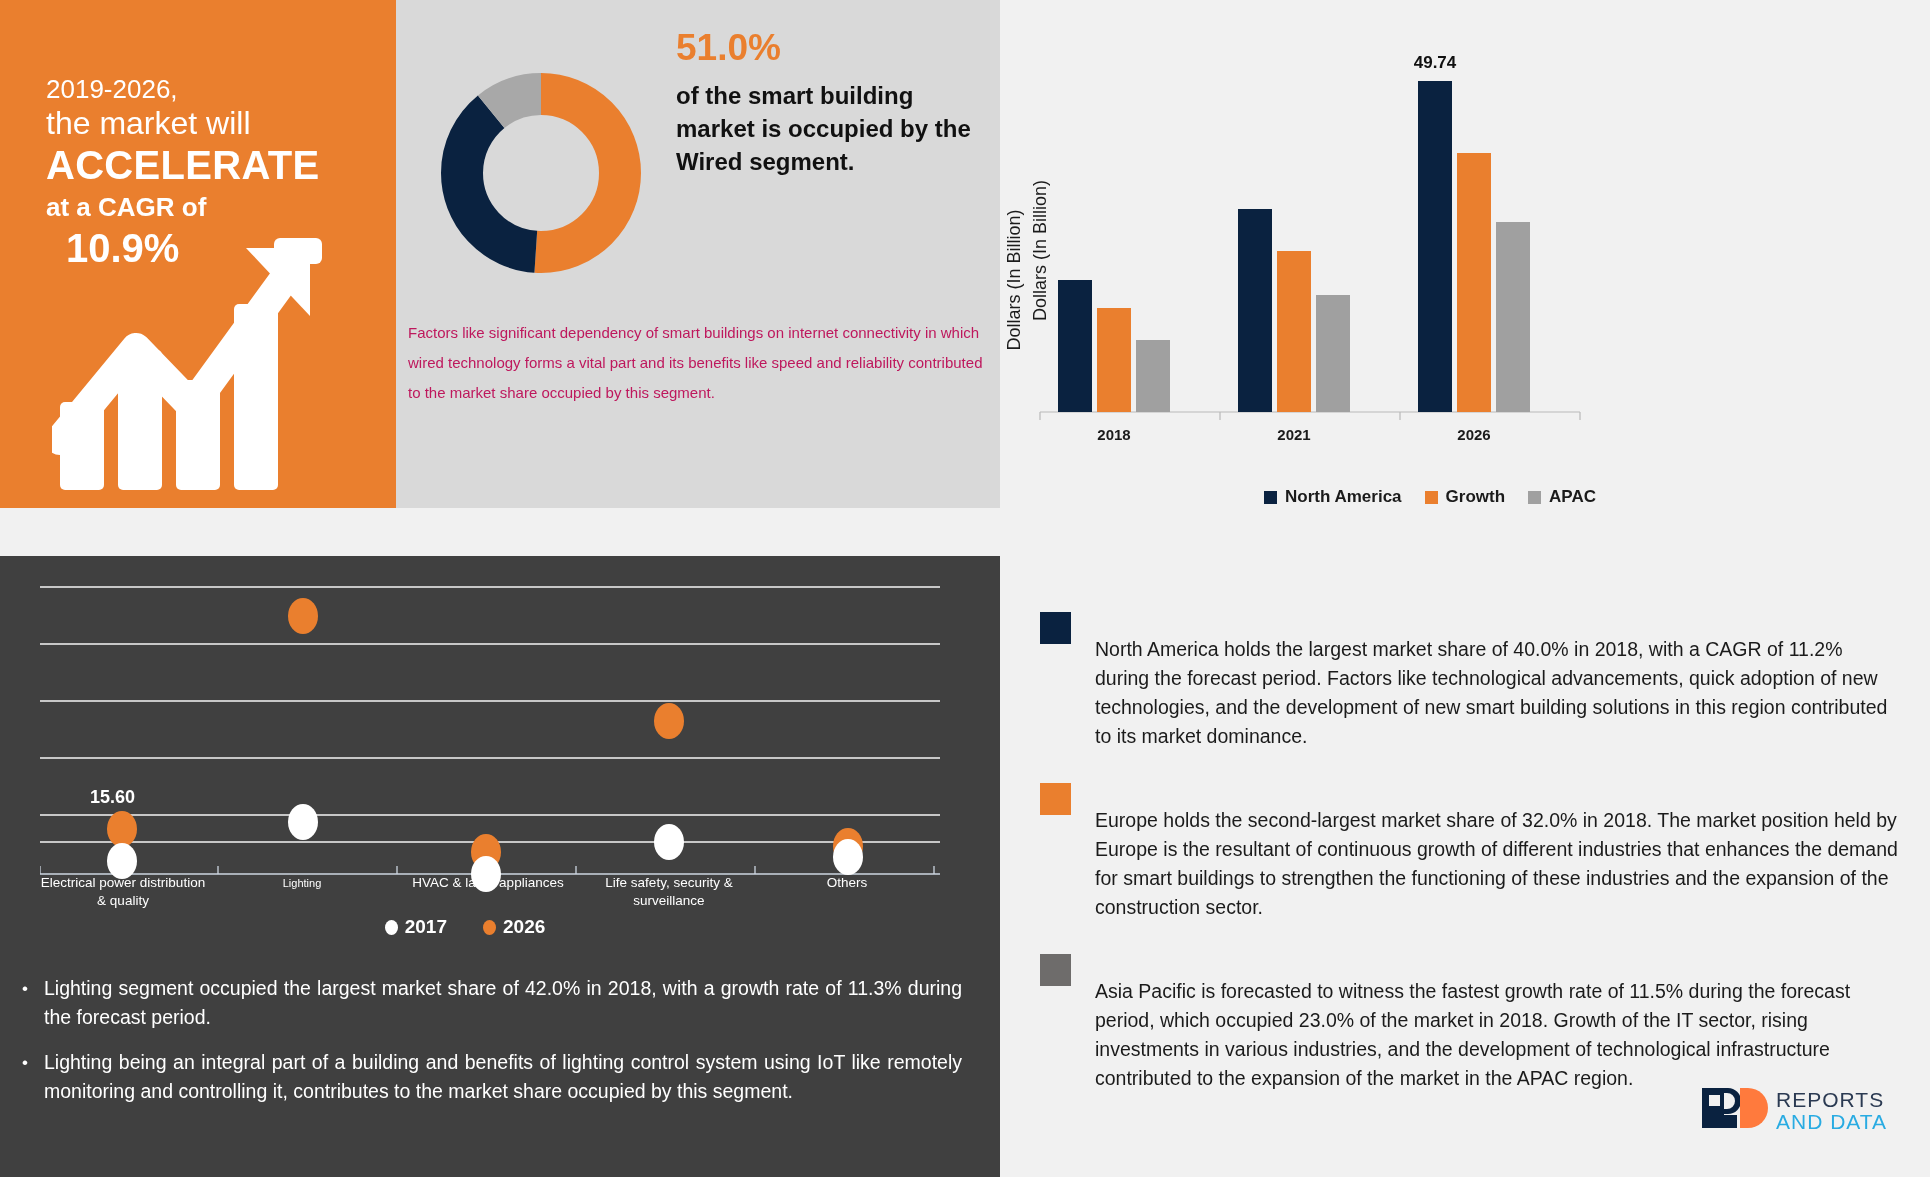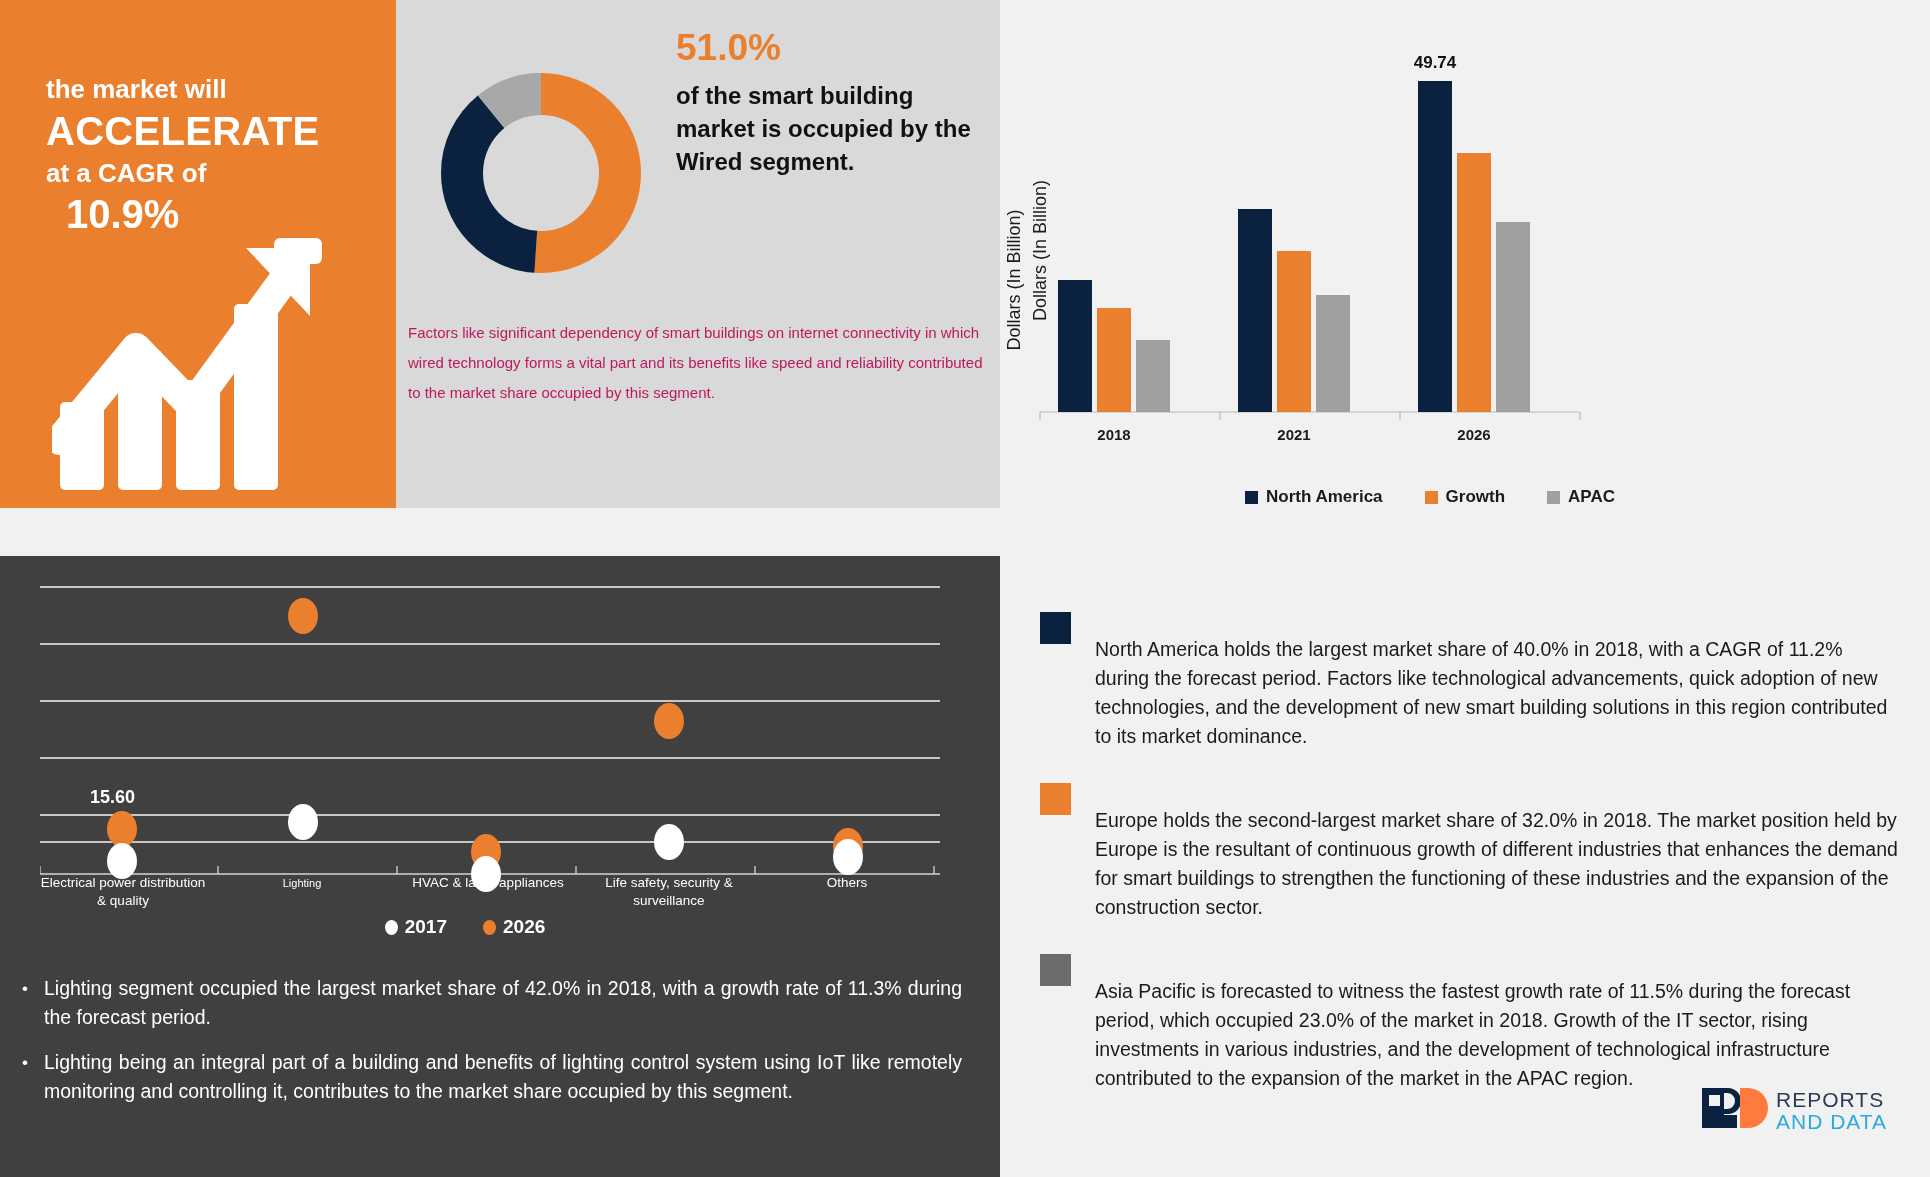--- a/index.html
+++ b/index.html
@@ -11,21 +11,21 @@
   }
   #root { position: relative; width: 1930px; height: 1177px; }
 
   
   .panel-orange {
     position: absolute; left: 0; top: 0; width: 396px; height: 508px;
     background: #ea7f2e;
   }
   .accel-text { position: absolute; left: 46px; top: 72px; width: 330px; color: #fff; }
   .accel-l1 { font-size: 26px; line-height: 34px; font-weight: 400; }
-  .accel-l2 { font-size: 26px; line-height: 34px; font-weight: 700; }
+  .accel-l2 { font-size: 32px; line-height: 34px; font-weight: 400; }
   .accel-big { font-size: 40px; line-height: 50px; font-weight: 700; letter-spacing: .3px; }
   .accel-l4 { font-size: 26px; line-height: 34px; font-weight: 700; }
   .accel-pct { font-size: 40px; line-height: 48px; font-weight: 700; margin-left: 20px; }
   .growth-art { position: absolute; left: 52px; top: 230px; width: 290px; height: 260px; }
 
   
   .panel-grey {
     position: absolute; left: 396px; top: 0; width: 604px; height: 508px;
     background: #d9d9d9;
   }
@@ -60,41 +60,42 @@
 
   
   .panel-right {
     position: absolute; left: 1000px; top: 0; width: 930px; height: 1177px;
     background: #f1f1f1;
   }
   .bar-chart-area { position: absolute; left: 0px; top: 40px; width: 930px; height: 450px; }
   .bar-chart-area svg { display:block; }
   .bar-legend {
     position: absolute; left: 0; top: 487px; width: 860px;
-    display: flex; justify-content: center; align-items: center; gap: 42px;
+    display: flex; justify-content: center; align-items: center; gap: 23px;
   }
   .bar-legend .li { display: flex; align-items: center; gap: 8px; font-size: 17px; font-weight: 700; color: #1b1b1b; }
   .bar-legend .sq { width: 13px; height: 13px; display:inline-block; }
 
   .region-list { position: absolute; left: 40px; top: 608px; width: 860px; }
   .region-row { display: flex; gap: 24px; margin-bottom: 28px; }
   .region-sw { flex: 0 0 31px; width: 31px; height: 32px; margin-top: 4px; }
   .region-tx { font-size: 19.5px; line-height: 29px; color: #1b1b1b; margin-top: 27px; }
 
   
   .logo { position: absolute; left: 1700px; top: 1082px; width: 200px; height: 52px; }
   .logo svg { display: block; }
 </style>
 </head>
 <body>
 
 <div id="root">
 
   <div class="panel-orange">
     <div class="accel-text">
+      <div class="accel-l1">2019-2026,</div>
       <div class="accel-l2">the market will</div>
       <div class="accel-big">ACCELERATE</div>
       <div class="accel-l4">at a CAGR of</div>
       <div class="accel-pct">10.9%</div>
     </div>
     <div class="growth-art">
       <svg viewBox="0 0 290 260" width="290" height="260" aria-hidden="true">
 
         <rect x="8" y="172" width="44" height="88" rx="5" fill="#ffffff"></rect>
         <rect x="66" y="120" width="44" height="140" rx="5" fill="#ffffff"></rect>

